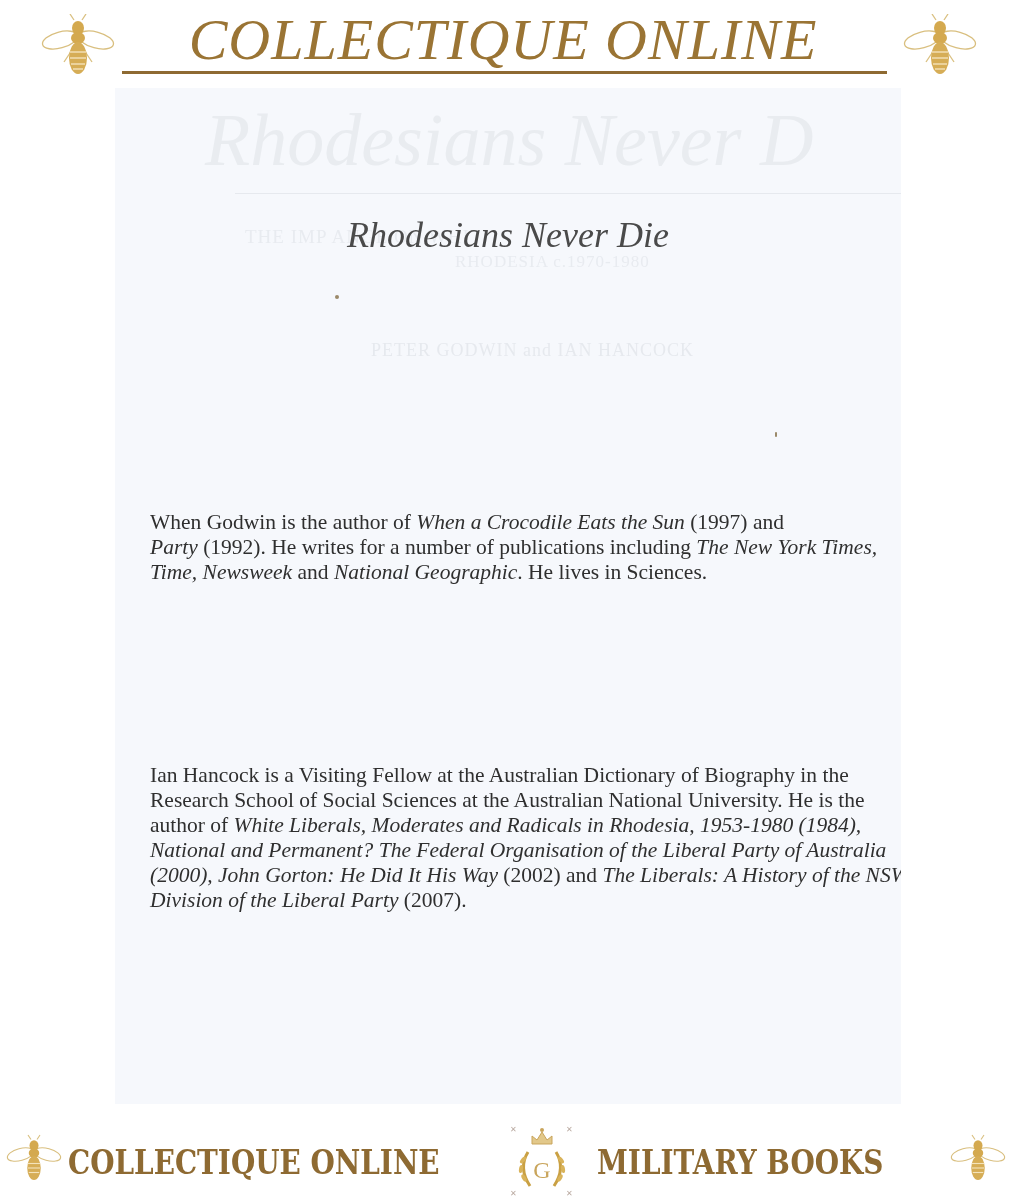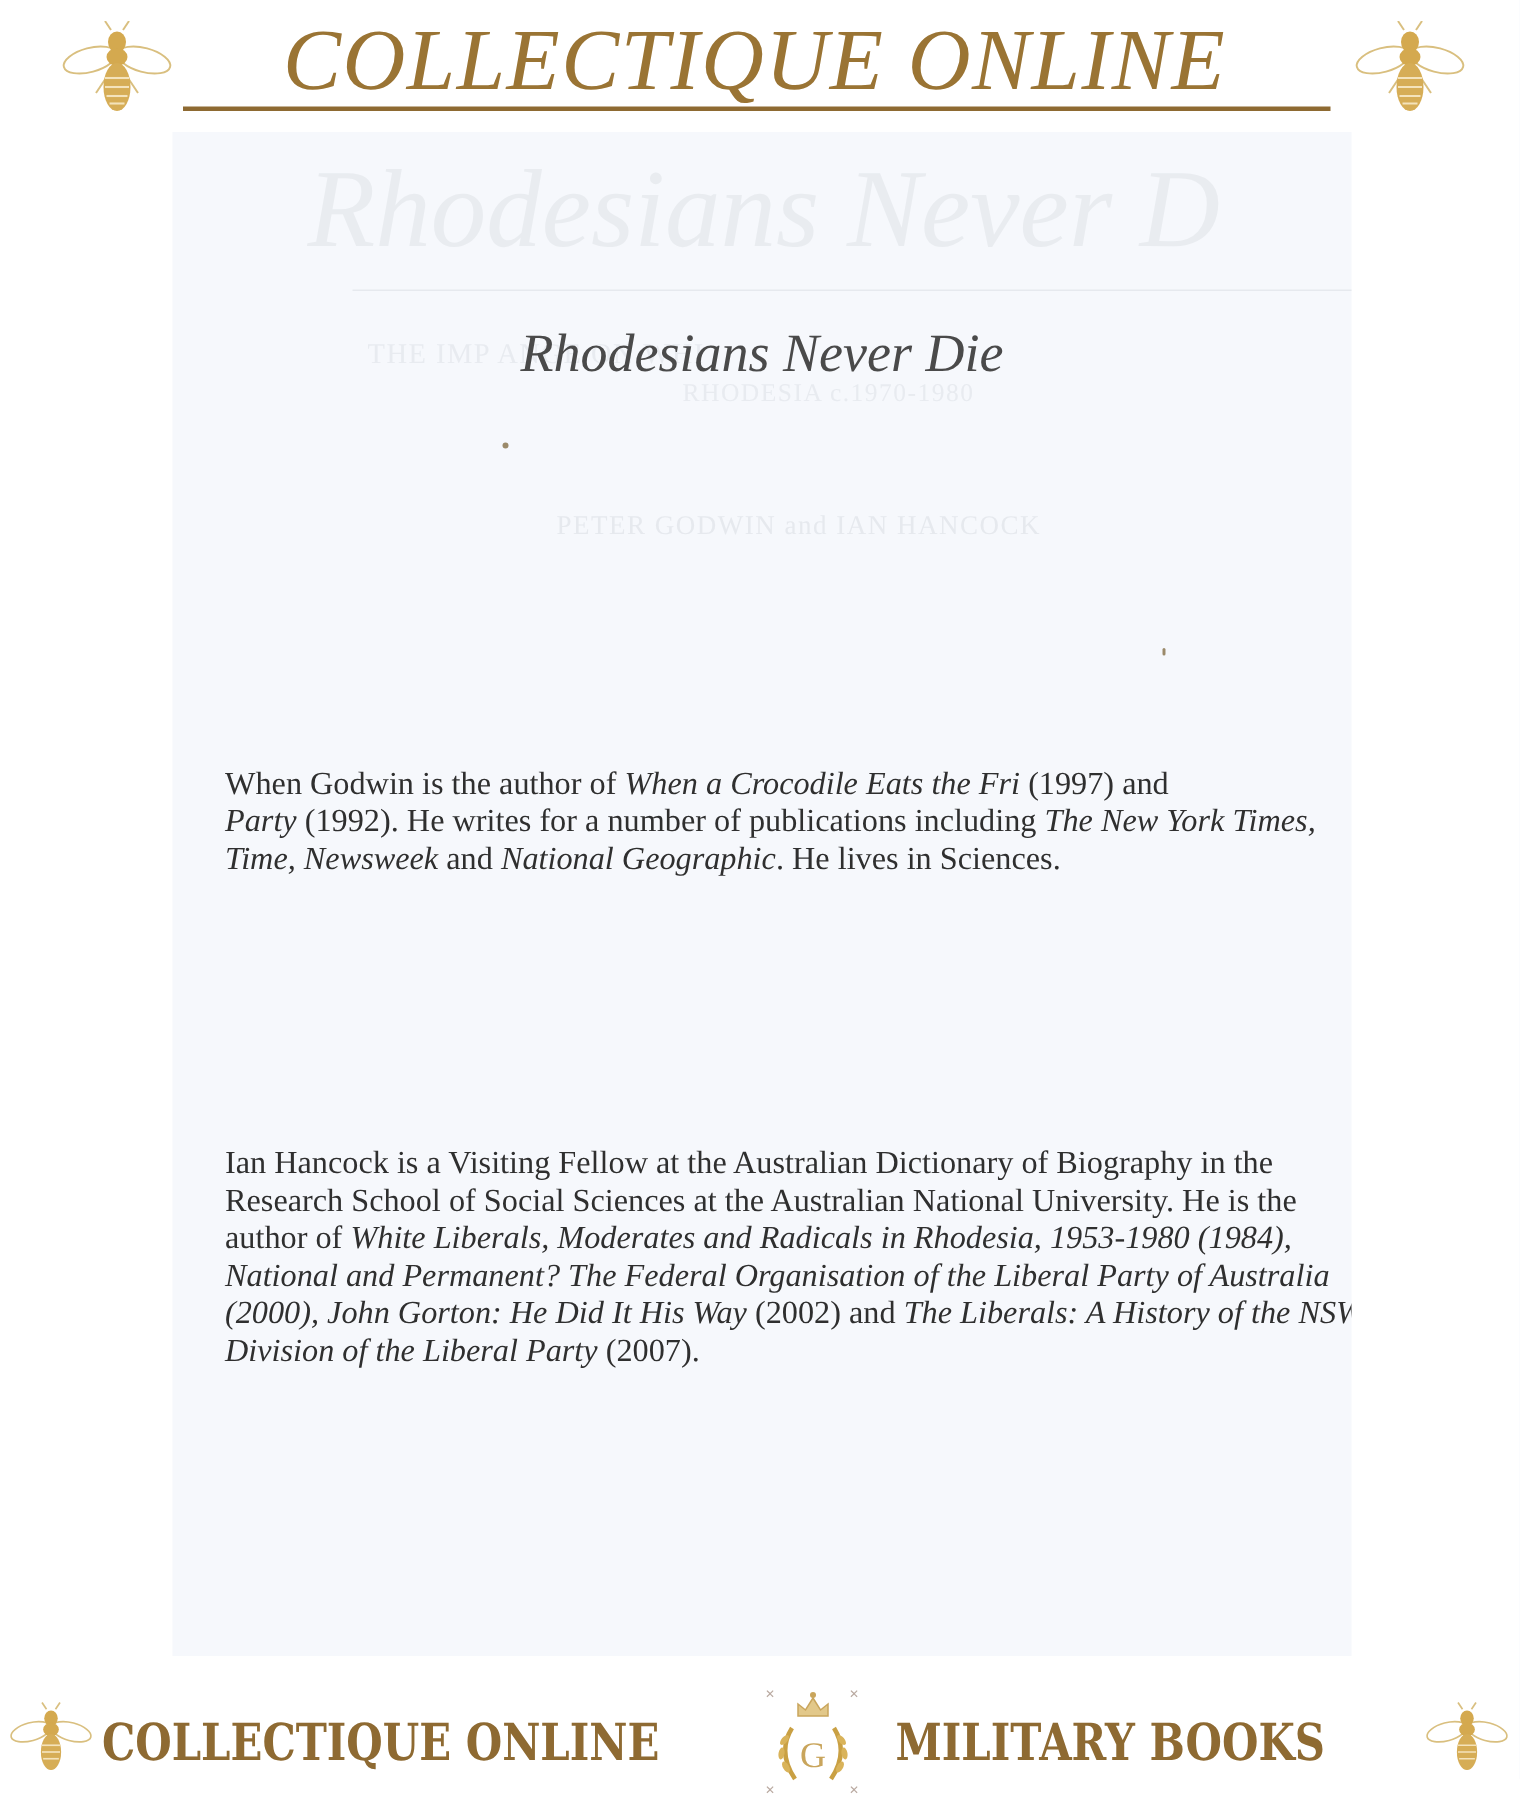--- a/index.html
+++ b/index.html
@@ -133,21 +133,21 @@
   <div class="ghost-sub">THE IMP                                      ANGE ON WHI</div>
   <div class="ghost-sub2">RHODESIA c.1970-1980</div>
   <div class="ghost-authors">PETER GODWIN and IAN HANCOCK</div>
 
   <div class="half-title">Rhodesians Never Die</div>
 
   <div class="speck" style="left:220px; top:207px;"></div>
   <div class="speck" style="left:660px; top:344px; width:2px; height:5px; border-radius:1px;"></div>
 
   <p class="bio bio-godwin" style="margin:0;">
-    <span>When Godwin is the author of </span><i>When a Crocodile Eats the Fri</i><span> (1997) and </span><br><i>Party</i><span> (1992). He writes for a number of publications including </span><i>The New York Times, Time, Newsweek</i><span> and </span><i>National Geographic</i><span>. He lives in Sciences.</span>
+    <span>When Godwin is the author of </span><i>When a Crocodile Eats the Sun</i><span> (1997) and </span><br><i>Party</i><span> (1992). He writes for a number of publications including </span><i>The New York Times, Time, Newsweek</i><span> and </span><i>National Geographic</i><span>. He lives in Sciences.</span>
   </p>
 
   <p class="bio bio-hancock" style="margin:0;">
     <span>Ian Hancock is a Visiting Fellow at the Australian Dictionary of Biography in the Research School of Social Sciences at the Australian National University. He is the author of </span><i>White Liberals, Moderates and Radicals in Rhodesia, 1953-1980 (1984), National and Permanent? The Federal Organisation of the Liberal Party of Australia (2000), John Gorton: He Did It His Way</i><span> (2002) and </span><i>The Liberals: A History of the NSW Division of the Liberal Party</i><span> (2007).</span>
   </p>
 </div>
 
 <div class="bottom-banner">
   <div class="bee" style="left:4px; top:24px;">
     <svg width="60" height="50" viewBox="0 0 80 64">

